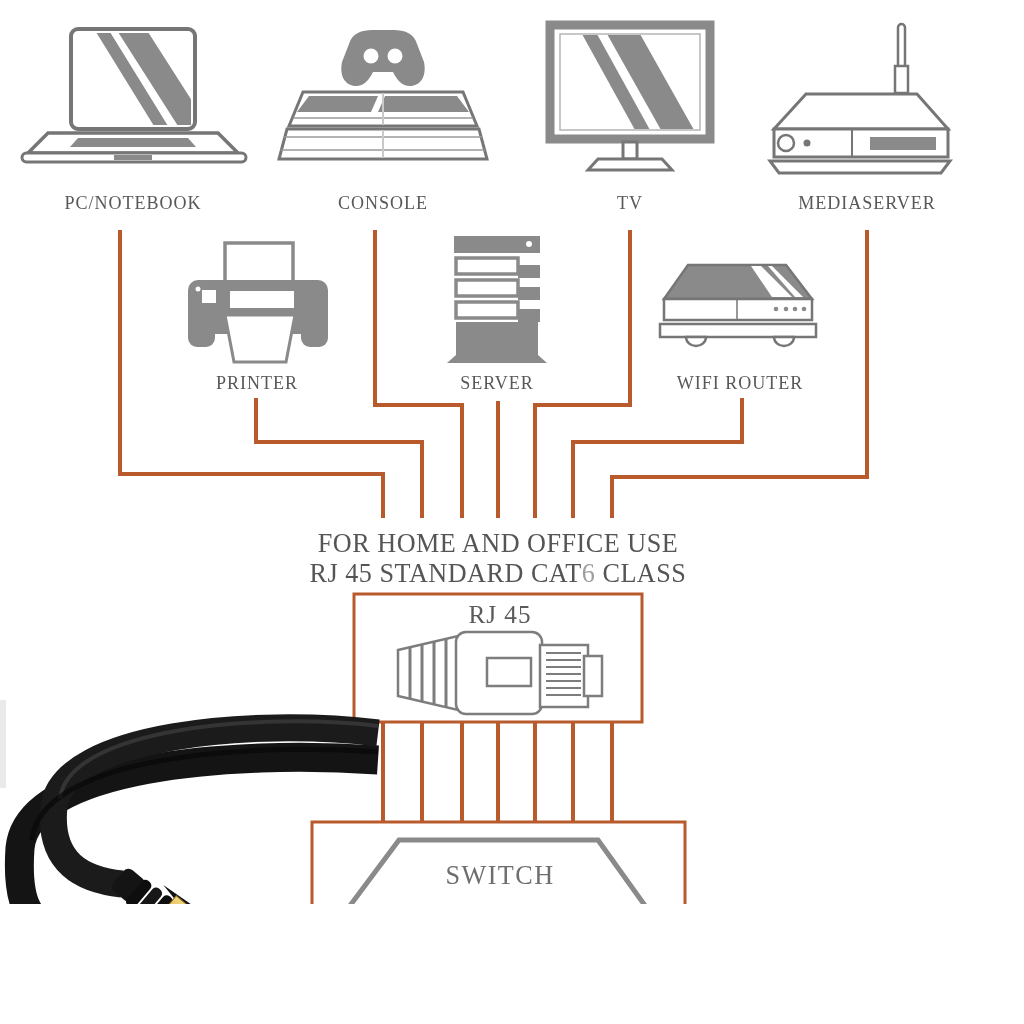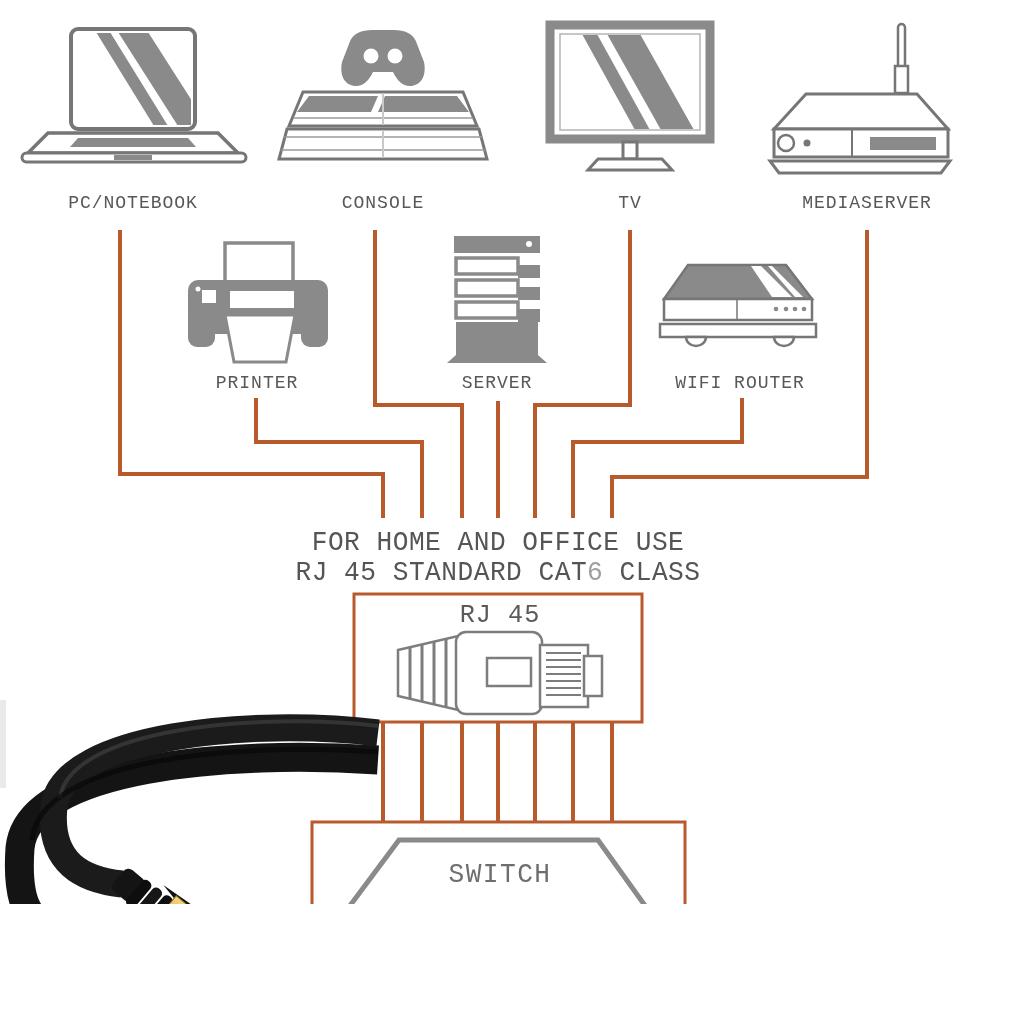--- a/index.html
+++ b/index.html
@@ -1,17 +1,17 @@
 <!DOCTYPE html>
 <html><head>
 <meta charset="utf-8">
 <style>
   html,body{margin:0;padding:0;background:#ffffff;}
   #stage{position:relative;width:1024px;height:904px;background:#ffffff;overflow:hidden;
-         font-family:Liberation Mono, monospace;}
+         font-family:Liberation Serif, serif;}
   #stage svg{position:absolute;left:0;top:0;}
   .dev-label{position:absolute;transform:translateX(-50%) scaleX(.95);white-space:nowrap;
              color:#585858;font-size:19px;letter-spacing:1px;font-weight:400;}
   .title-line{position:absolute;left:498px;transform:translateX(-50%) scaleX(.97);white-space:nowrap;
               color:#555555;font-size:27px;letter-spacing:.5px;}
   .title-line .lite{color:#9e9e9e;}
   .box-label{position:absolute;transform:translateX(-50%) scaleX(.97);white-space:nowrap;
              color:#5a5a5a;font-size:26px;letter-spacing:1px;}
   .switch-label{color:#6e6e6e;font-size:27px;letter-spacing:1.5px;}
 </style>

